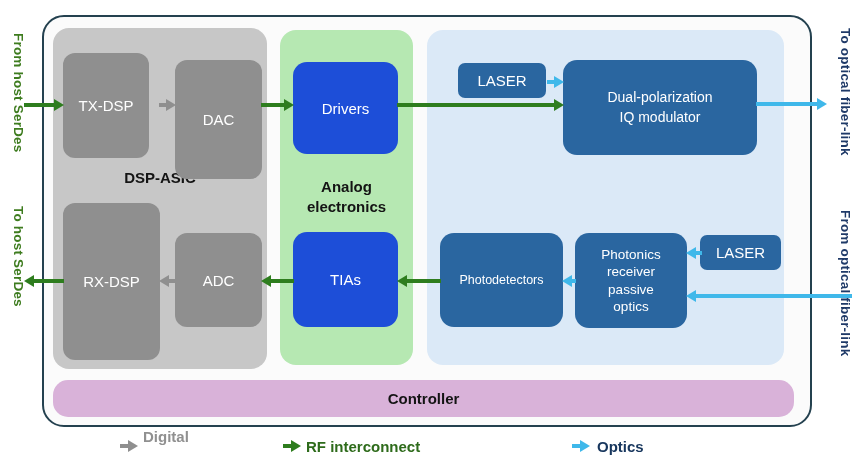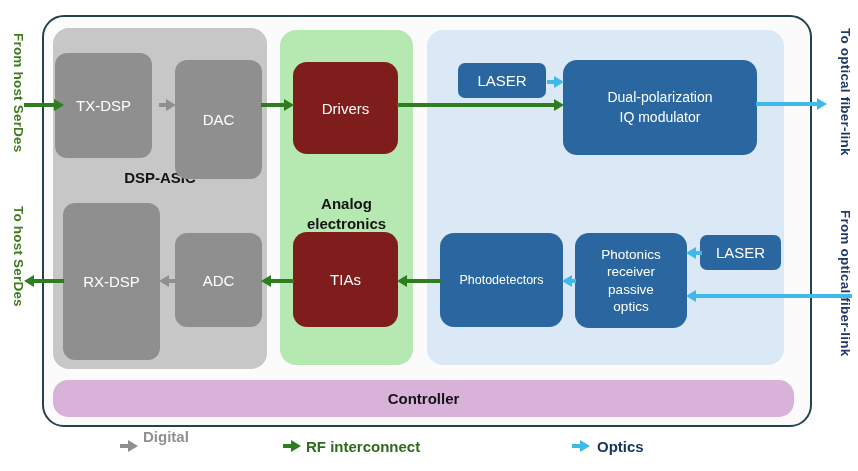--- a/index.html
+++ b/index.html
@@ -11,39 +11,39 @@
   .section { position:absolute; border-radius:16px; z-index:2; }
   .sec-dsp       { left:53px;  top:28px;  width:214px; height:341px; background:#c7c7c7; }
   .sec-analog    { left:280px; top:30px;  width:133px; height:335px; background:#b6e8b2; }
   .sec-photonics { left:427px; top:30px;  width:357px; height:335px; background:#dbe9f7; }
   .sec-controller{ left:53px;  top:380px; width:741px; height:37px;  background:#d9b2d9; border-radius:15px;
     display:flex; align-items:center; justify-content:center; font-weight:bold; font-size:15px; color:#141414; }
 
   .block { position:absolute; display:flex; flex-direction:column; align-items:center; justify-content:center;
     color:#ffffff; text-align:left; z-index:3; box-sizing:border-box; }
   .gray-b  { background:#8f8f8f; border-radius:12px; font-size:15px; }
-  .green-b { background:#7f1d1d; border-radius:14px; font-size:15px; }
+  .green-b { background:#1d4ed8; border-radius:14px; font-size:15px; }
   .blue-b  { background:#2a66a0; border-radius:14px; font-size:15px; }
   .blue-sm { background:#2a66a0; border-radius:7px;  font-size:15px; }
 
-  .b-txdsp   { left:55px;  top:53px;  width:97px;  height:105px;border-radius:12px; }
+  .b-txdsp   { left:63px;  top:53px;  width:86px;  height:105px;border-radius:12px; }
   .b-dac     { left:175px; top:60px;  width:87px;  height:119px; }
   .b-rxdsp   { left:63px;  top:203px; width:97px;  height:157px; }
   .b-adc     { left:175px; top:233px; width:87px;  height:94px; }
   .b-drivers { left:293px; top:62px;  width:105px; height:92px; }
   .b-tias    { left:293px; top:232px; width:105px; height:95px; }
   .b-lasertx { left:458px; top:63px;  width:88px;  height:35px; }
   .b-iqmod   { left:563px; top:60px;  width:194px; height:95px; font-size:14px; line-height:1.4; }
   .b-pd      { left:440px; top:233px; width:123px; height:94px; font-size:12.5px; }
   .b-coh     { left:575px; top:233px; width:112px; height:95px; font-size:13.5px; line-height:1.28; }
   .b-laserrx { left:700px; top:235px; width:81px;  height:35px; }
 
   .sec-label { position:absolute; z-index:3; font-weight:bold; color:#141414; text-align:center; font-size:15px; }
   .lb-dsp       { left:53px;  top:169px; width:214px; }
-  .lb-analog    { left:280px; top:194px; width:133px; line-height:1.35; }
+  .lb-analog    { left:280px; top:177px; width:133px; line-height:1.35; }
   .lb-photonics { left:427px; top:191px; width:357px; }
 
   .vlabel { position:absolute; z-index:3; writing-mode:vertical-rl; font-weight:bold; font-size:13.5px;
     width:22px; text-align:left; letter-spacing:0.2px; }
   .v-green { color:#3e7c1f; }
   .v-navy  { color:#1f3a68; }
   .vl-fromhost { left:4px;   top:33px; }
   .vl-tohost   { left:4px;   top:206px; }
   .vl-tofiber  { left:831px; top:28px; }
   .vl-fromfiber{ left:831px; top:210px; }

